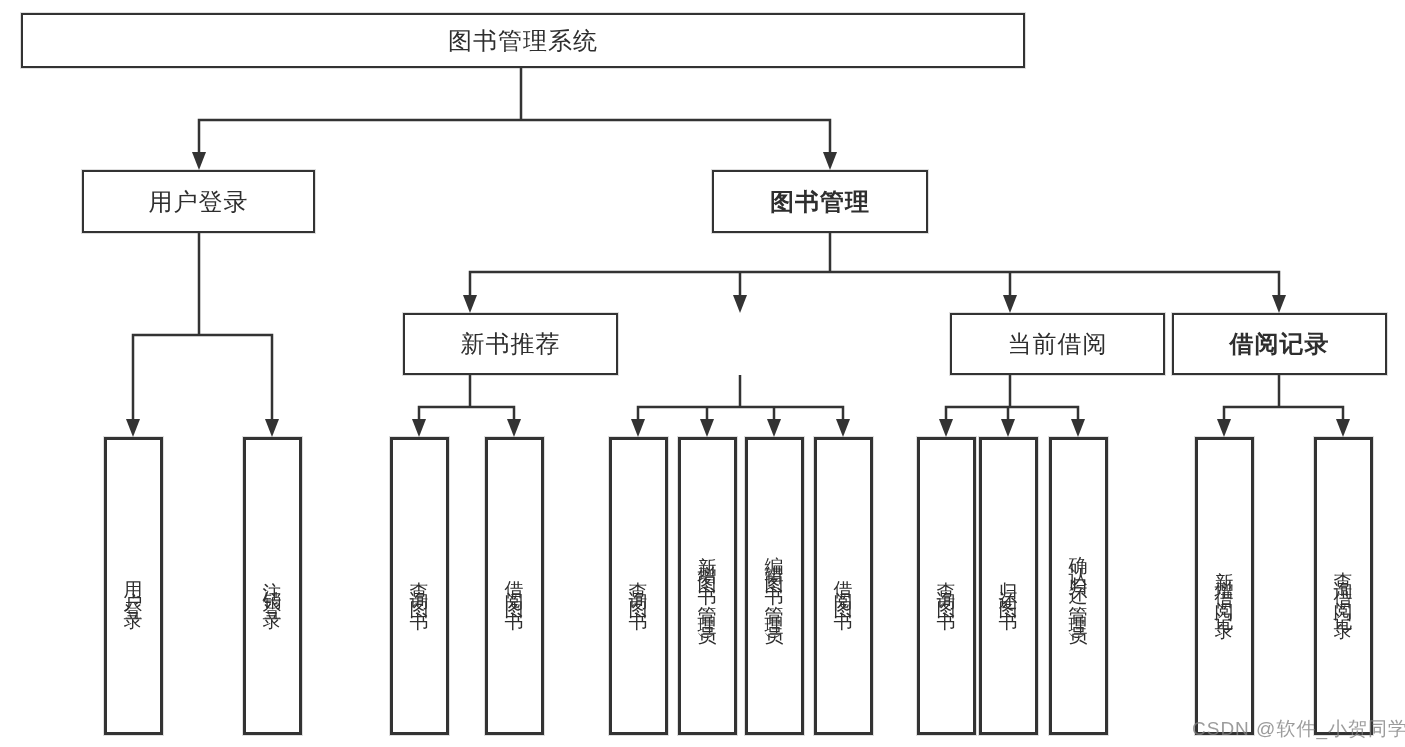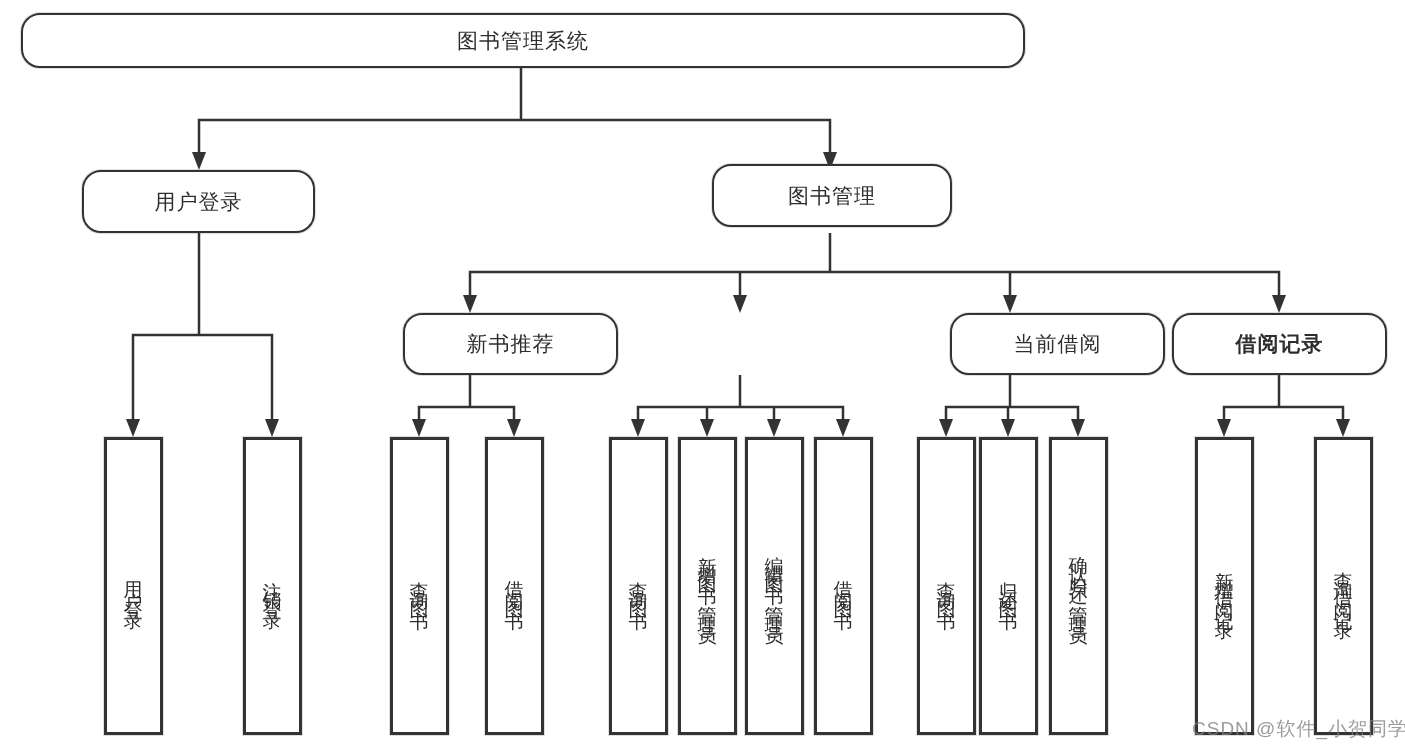--- a/index.html
+++ b/index.html
@@ -27,23 +27,22 @@
     background: #ffffff;
     border: 2px solid #333333;
     color: #2e2e2e;
     display: flex;
     align-items: center;
     justify-content: center;
     text-align: center;
     box-shadow: 0 0 0 1px rgba(80,80,80,0.18);
   }
   .box.lvl {
-    font-size: 21px;
+    font-size: 24px;
     letter-spacing: 1px;
-    border-radius: 19px;
   }
   .box.leaf {
     width: 59px;
     height: 298px;
     border-width: 3px;
     font-size: 19px;
     writing-mode: vertical-rl;
     text-orientation: mixed;
     letter-spacing: 10px;
     line-height: 1;
@@ -101,21 +100,21 @@
       <polygon points="1001,419 1015,419 1008,437"></polygon>
       <polygon points="1071,419 1085,419 1078,437"></polygon>
       <polygon points="1217,419 1231,419 1224,437"></polygon>
       <polygon points="1336,419 1350,419 1343,437"></polygon>
     </g>
   </svg>
 
   <div class="box lvl" style="left:21px; top:13px; width:1004px; height:55px;">图书管理系统</div>
 
   <div class="box lvl" style="left:82px; top:170px; width:233px; height:63px;">用户登录</div>
-  <div class="box lvl" style="left:712px; top:164px; width:240px; height:63px;">图书管理</div>
+  <div class="box lvl" style="left:712px; top:170px; width:216px; height:63px;font-weight:bold;">图书管理</div>
 
   <div class="box lvl" style="left:363px; top:313px; width:215px; height:62px;margin-left:40px;">新书推荐</div>
   <div class="box lvl" style="left:903px; top:313px; width:215px; height:62px;margin-left:47px;">当前借阅</div>
   <div class="box lvl" style="left:1172px; top:313px; width:215px; height:62px;font-weight:bold;">借阅记录</div>
 
   <div class="box leaf" style="left:104px; top:437px;">用户登录</div>
   <div class="box leaf" style="left:243px; top:437px;">注销登录</div>
 
   <div class="box leaf" style="left:390px; top:437px;">查询图书</div>
   <div class="box leaf" style="left:485px; top:437px;">借阅图书</div>

